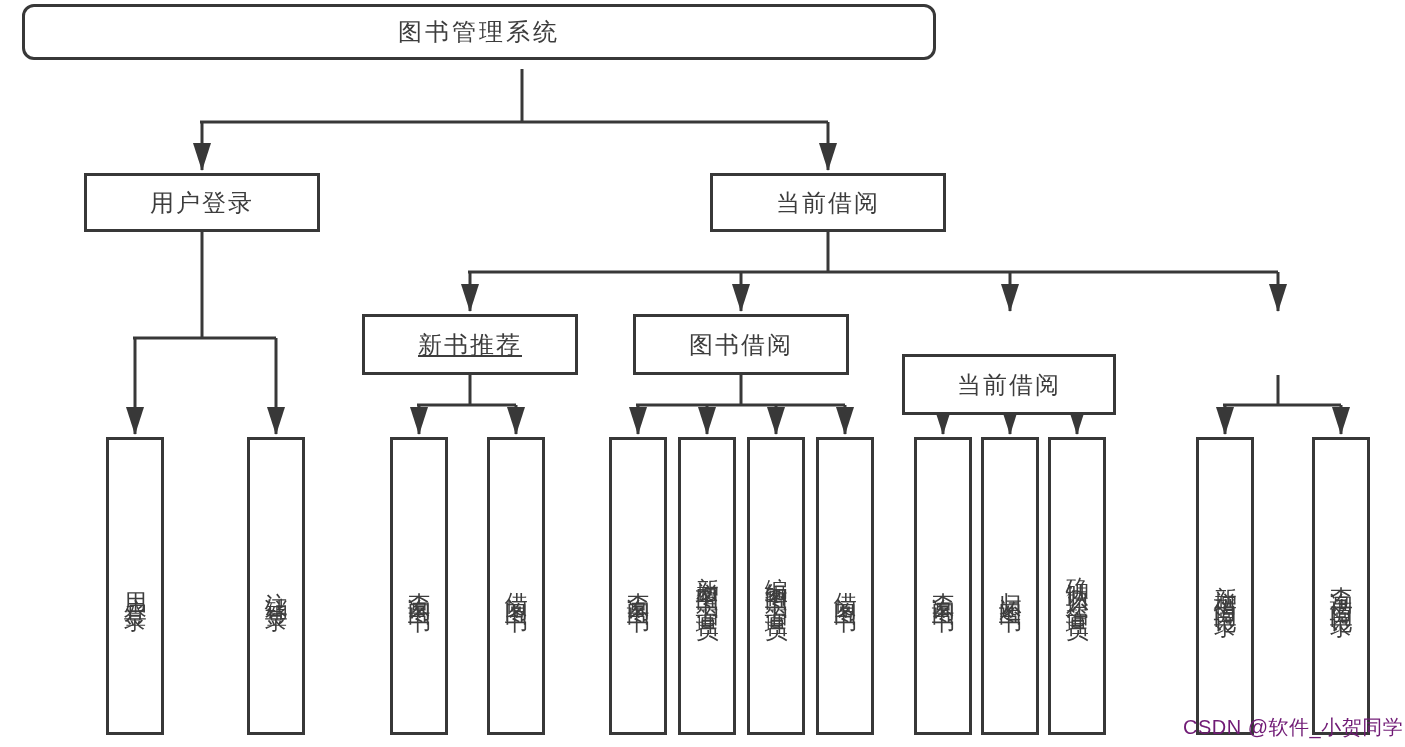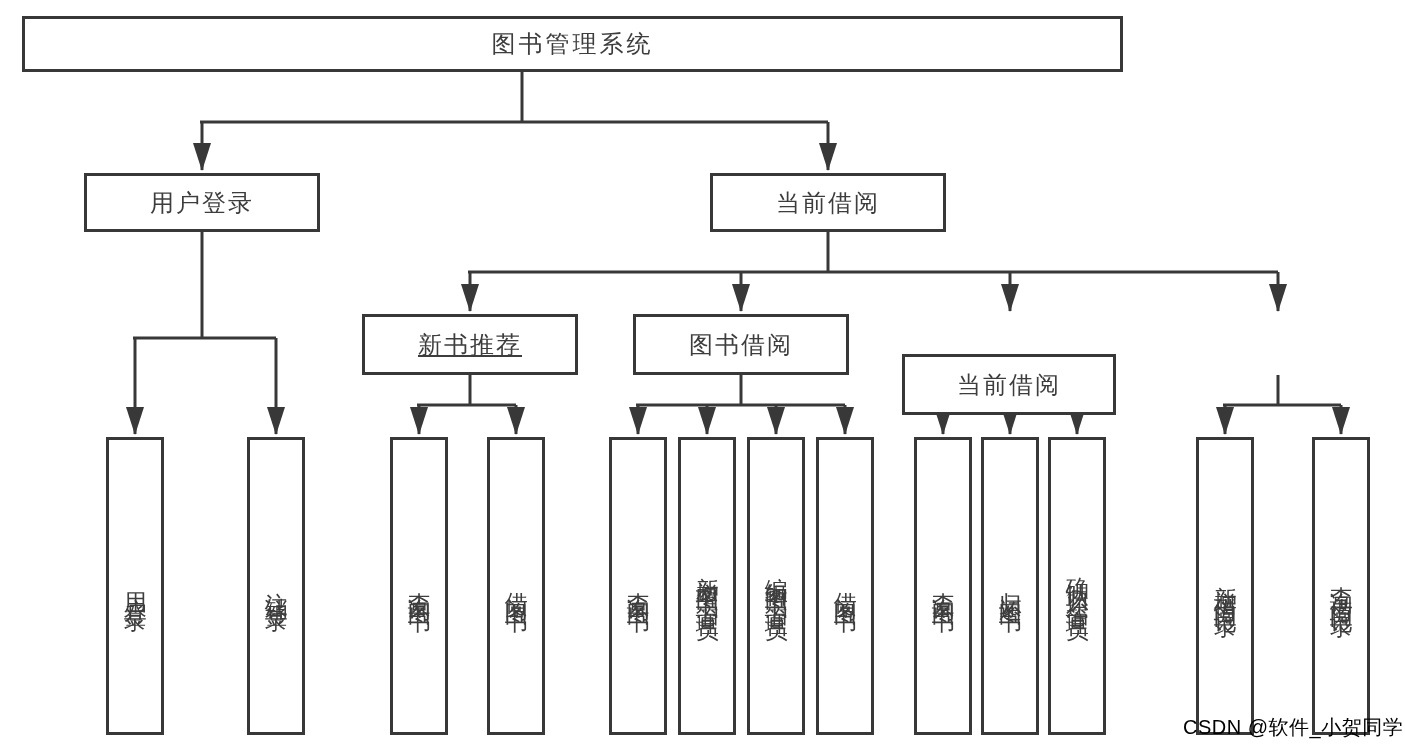--- a/index.html
+++ b/index.html
@@ -58,21 +58,21 @@
     letter-spacing: 6px;
     line-height: 1.1;
     color: #3d3d3d;
   }
   .watermark {
     position: absolute;
     left: 1183px;
     top: 714px;
     font-size: 20px;
     letter-spacing: 0.5px;
-    color: #000000;
+    color: #701a75;
     white-space: nowrap;
     z-index: 5;
   }
 </style>
 </head>
 <body>
 
 <div id="stage">
 
   <svg id="connectors" width="1405" height="747" viewBox="0 0 1405 747">
@@ -118,21 +118,21 @@
       <line x1="1010" y1="405" x2="1010" y2="434" marker-end="url(#arw)"></line>
       <line x1="1077" y1="405" x2="1077" y2="434" marker-end="url(#arw)"></line>
 
       <line x1="1278" y1="375" x2="1278" y2="405"></line>
       <line x1="1223" y1="405" x2="1341" y2="405"></line>
       <line x1="1225" y1="405" x2="1225" y2="434" marker-end="url(#arw)"></line>
       <line x1="1341" y1="405" x2="1341" y2="434" marker-end="url(#arw)"></line>
     </g>
   </svg>
 
-  <div class="node root" style="left:22px; top:16px; width:1101px;">图书管理系统</div>
+  <div class="node root" style="left:22px; top:4px; width:914px;border-radius:12px;">图书管理系统</div>
 
   <div class="node h" style="left:84px; top:173px; width:236px;">用户登录</div>
   <div class="node h" style="left:710px; top:173px; width:236px;">当前借阅</div>
 
   <div class="node h l3" style="left:362px; top:314px; width:216px;text-decoration:underline;">新书推荐</div>
   <div class="node h l3" style="left:633px; top:314px; width:216px;text-align:center;">图书借阅</div>
   <div class="node h l3" style="left:902px; top:314px; width:214px;margin-top:40px;">当前借阅</div>
 
   <div class="node v" style="left:106px;">
     <span class="vtext">用户登录</span>

